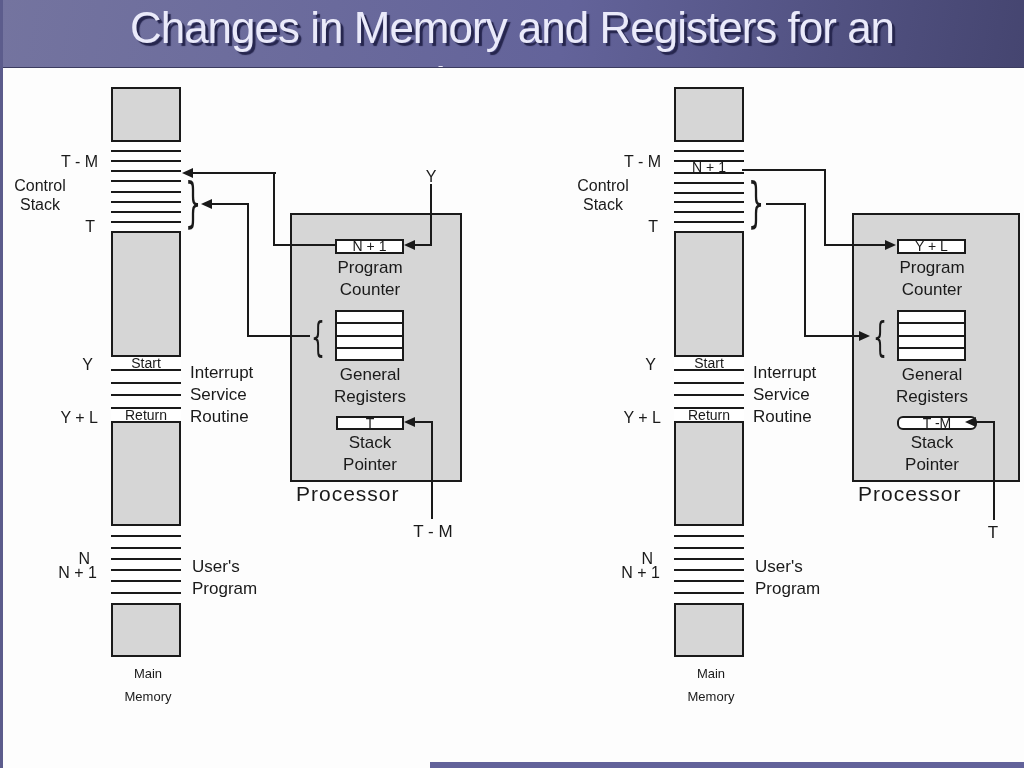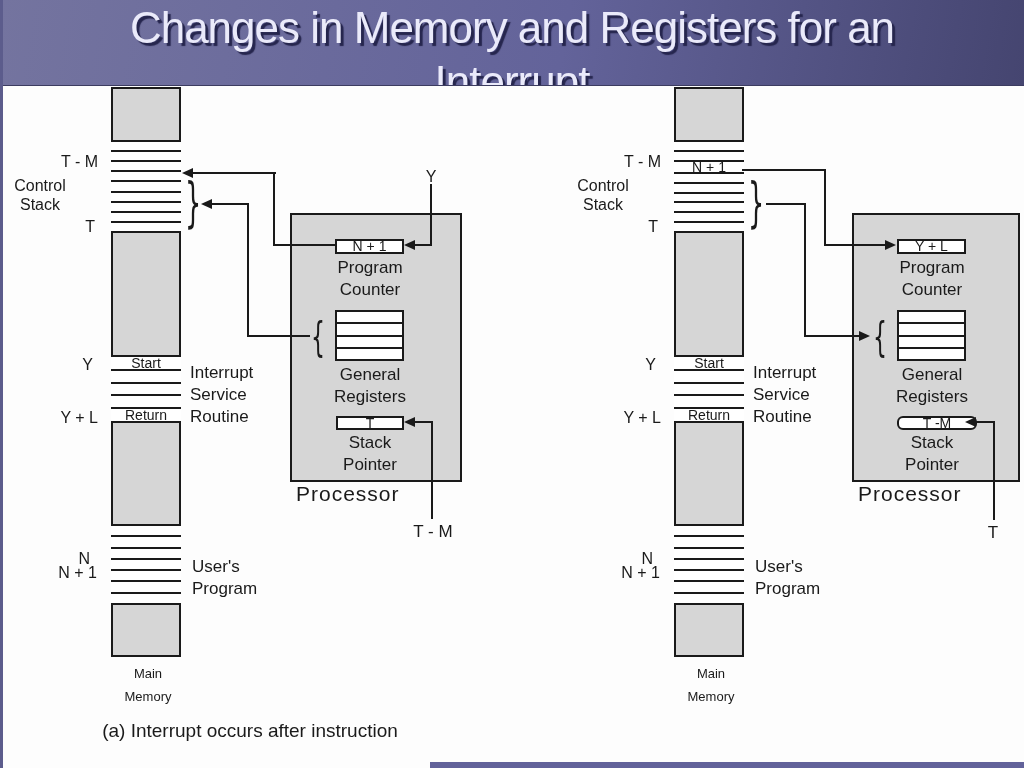--- a/index.html
+++ b/index.html
@@ -6,21 +6,21 @@
   html,body { width:1024px; height:768px; background:#fff; }
   #slide {
     position:relative; width:1024px; height:768px;
     background:#fdfdfd; overflow:hidden;
     font-family:"Liberation Sans", sans-serif; color:#1a1a1a;
   }
   .abs { position:absolute; }
 
   
   #titlebar {
-    left:0; top:0; width:1024px; height:86px;
+    left:0; top:0; width:1024px; height:68px;
     background:linear-gradient(100deg,#74749f 0%,#63639a 55%,#454570 100%);
     border-bottom:1px solid #3c3c60;
     overflow:hidden; text-align:center;
   }
   #titlebar .t {
     font-size:44px; line-height:52px; padding-top:2px;
     color:#eaeafa; font-weight:400; letter-spacing:-1px;
     text-shadow:3px 3px 1px #26264e;
   }
   .edge-left  { left:0; top:0; width:3px; height:768px; background:#5c5c8c; }
@@ -165,21 +165,20 @@
   <div class="abs vline" style="left:430px; top:184px; height:62px;"></div>
   <div class="abs hline" style="left:413px; top:244px; width:19px;"></div>
   <div class="abs ah-l" style="left:404px; top:240px;"></div>
 
   <div class="abs vline" style="left:431px; top:421px; height:98px;"></div>
   <div class="abs hline" style="left:413px; top:421px; width:20px;"></div>
   <div class="abs ah-l" style="left:404px; top:417px;"></div>
   <div class="abs lblM" style="left:400px; top:521px; width:66px; text-align:center;">T - M</div>
 
   <div class="abs cap" style="left:30px; top:719px; width:440px;">
-    <div>(a)  Interrupt occurs after instruction</div>
   </div>
 
   <div class="abs memcol" style="left:674px; top:87px; width:70px; height:570px;"></div>
 
   <div class="abs band" style="left:674px; top:140px; width:70px; height:93px;">
     <div class="row"></div>
     <div class="row"></div>
     <div class="row">
         <span class="cellTxt">N + 1</span>
       </div>

